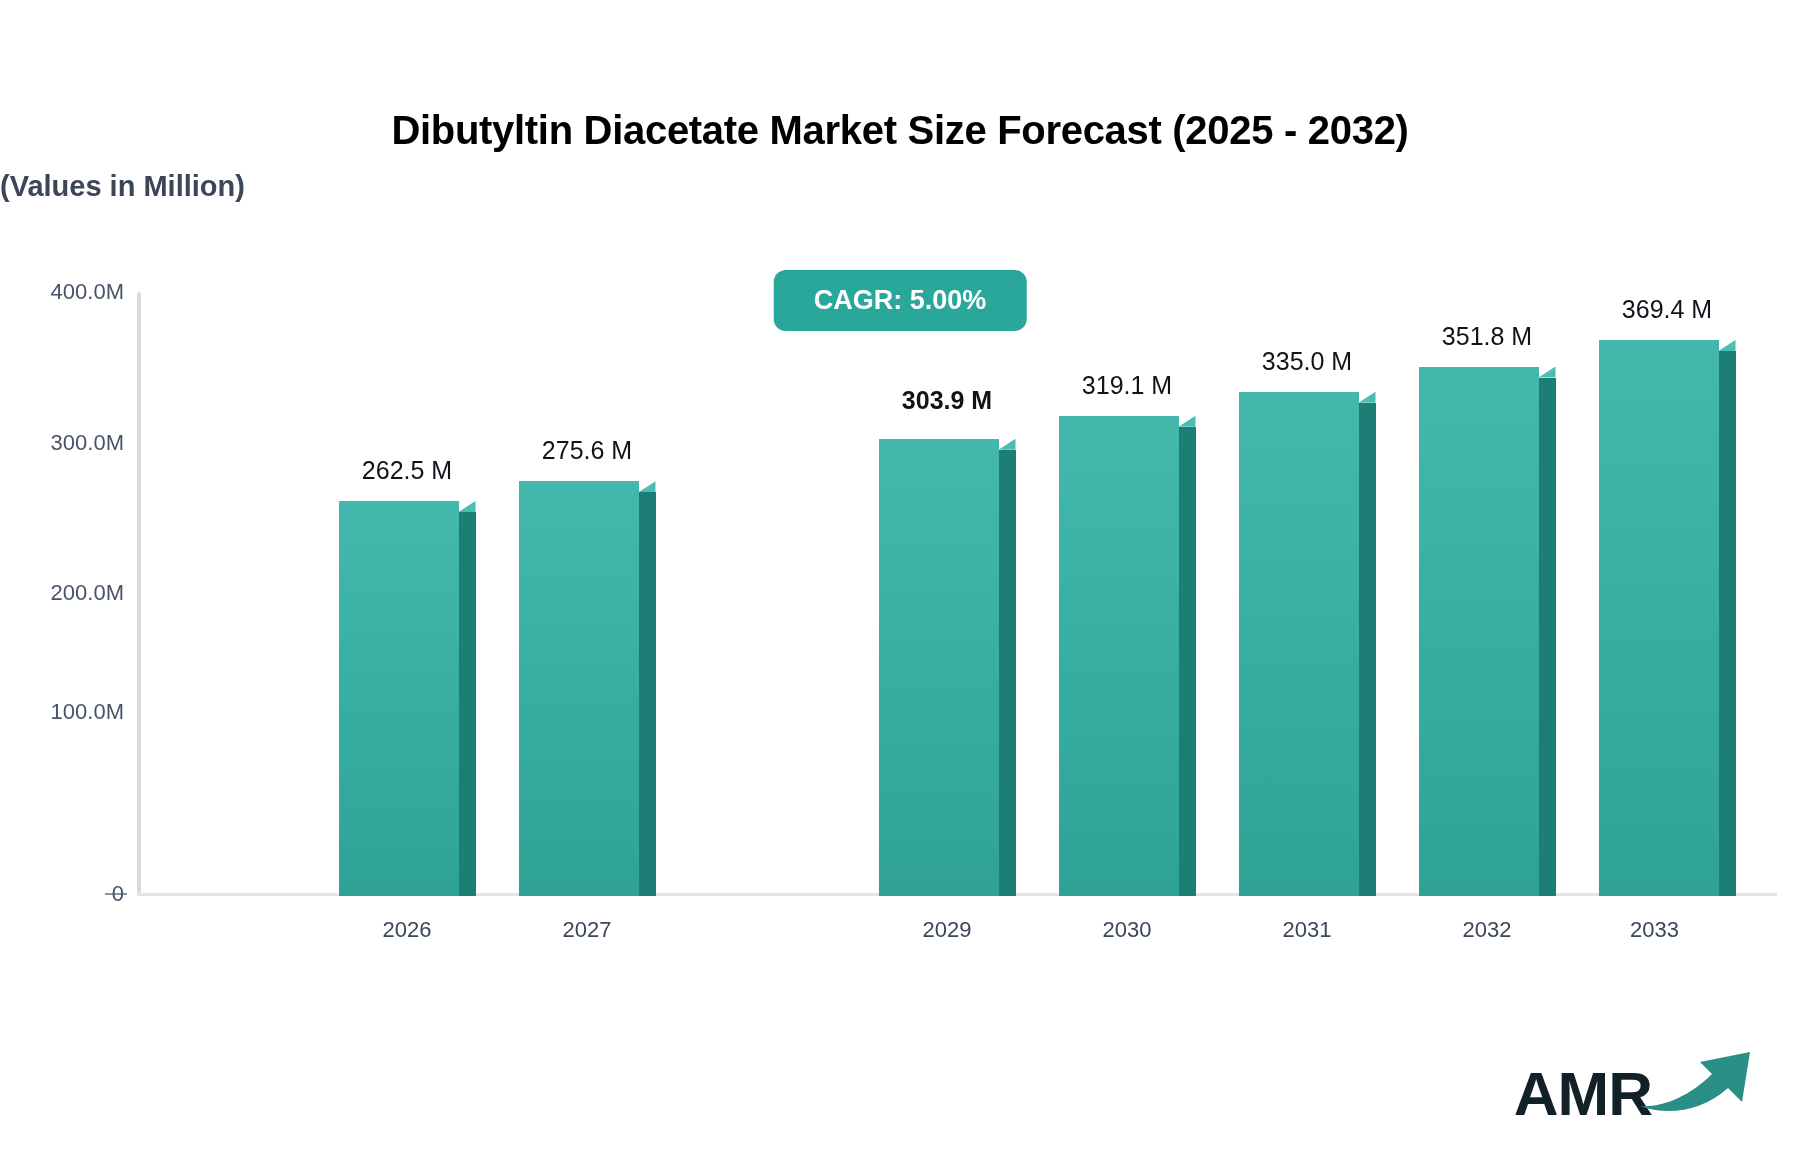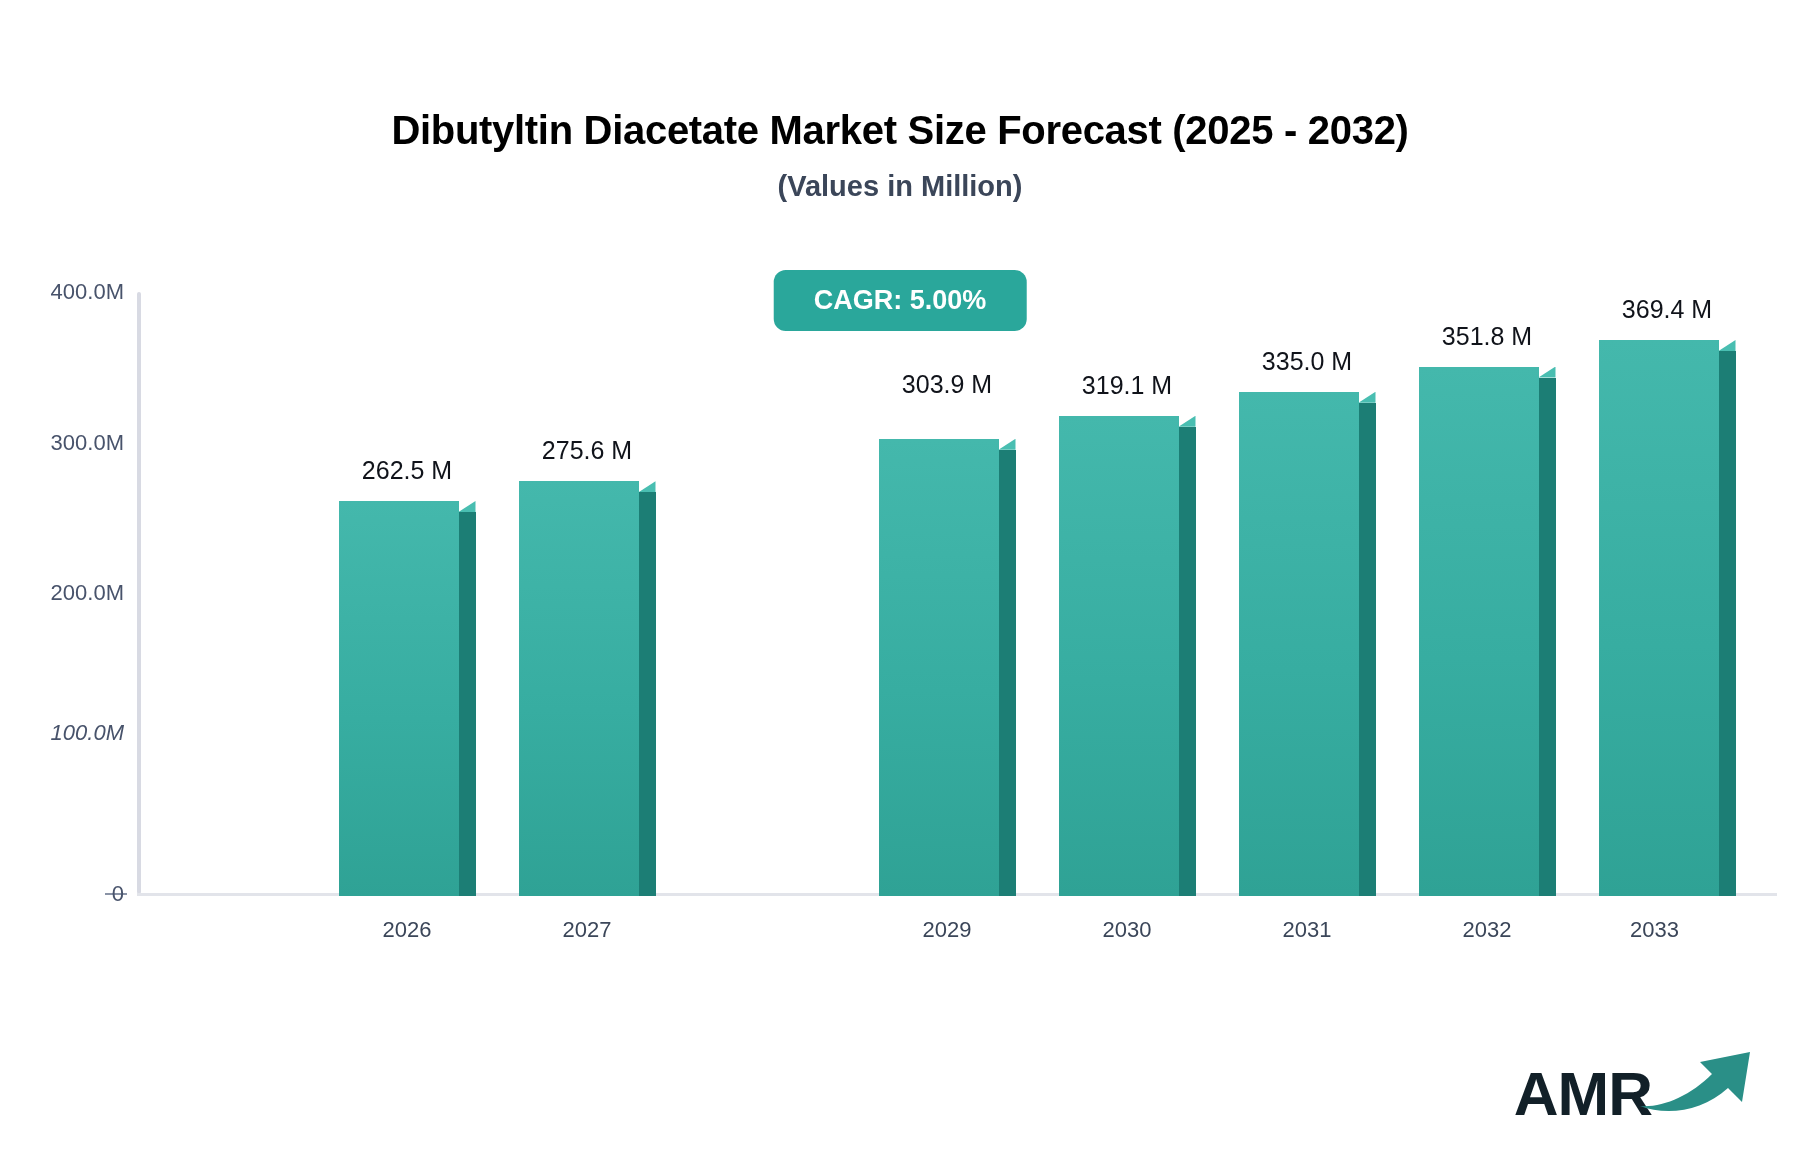--- a/index.html
+++ b/index.html
@@ -25,21 +25,21 @@
     font-size: 40px;
     font-weight: 700;
     color: #000000;
     letter-spacing: -0.3px;
   }
   #chart-subtitle {
     position: absolute;
     top: 170px;
     left: 0;
     width: 1800px;
-    text-align: center;
+    text-align: left;
     font-size: 29px;
     font-weight: 700;
     color: #3b4659;
   }
 
   
   #cagr-badge {
     position: absolute;
     top: 270px;
     left: 50%;
@@ -182,21 +182,21 @@
 <div id="chart-subtitle">(Values in Million)</div>
 
 <div id="cagr-badge">CAGR: 5.00%</div>
 
 <div id="y-axis-line"></div>
 <div id="x-axis-line"></div>
 <div id="zero-tick"></div>
 
 <div id="y-axis-labels">
     <div class="y-tick-label" style="top: 894px;">0</div>
-    <div class="y-tick-label" style="top: 733px; font-style: italic;">100.0M</div>
+    <div class="y-tick-label" style="top: 712px;">100.0M</div>
     <div class="y-tick-label" style="top: 593px;">200.0M</div>
     <div class="y-tick-label" style="top: 442.5px;">300.0M</div>
     <div class="y-tick-label" style="top: 292px;">400.0M</div>
   </div>
 
 <div id="plot">
     <div class="bar-group" style="left: 201.5px; width: 120px; height: 395.062px;">
       <div class="bar-front" style="height: 395.062px;"></div>
       <div class="bar-side" style="left: 120px; height: 384.062px;"></div>
       <div class="bar-top" style="left: 120px; bottom: 384.062px;"></div>
@@ -207,21 +207,21 @@
       <div class="bar-front" style="height: 414.778px;"></div>
       <div class="bar-side" style="left: 120px; height: 403.778px;"></div>
       <div class="bar-top" style="left: 120px; bottom: 403.778px;"></div>
       <div class="bar-value" style="bottom: 430.778px; left: 68.5px;">275.6 M</div>
       <div class="x-tick-label" style="left: 68.5px;">2027</div>
     </div>
     <div class="bar-group" style="left: 741.5px; width: 120px; height: 457.369px;">
       <div class="bar-front" style="height: 457.369px;"></div>
       <div class="bar-side" style="left: 120px; height: 446.369px;"></div>
       <div class="bar-top" style="left: 120px; bottom: 446.369px;"></div>
-      <div class="bar-value" style="bottom: 497px; left: 68.5px;">303.9 M</div>
+      <div class="bar-value" style="bottom: 481px; left: 68.5px; font-weight: bold;">303.9 M</div>
       <div class="x-tick-label" style="left: 68.5px;">2029</div>
     </div>
     <div class="bar-group" style="left: 921.5px; width: 120px; height: 480.245px;">
       <div class="bar-front" style="height: 480.245px;"></div>
       <div class="bar-side" style="left: 120px; height: 469.245px;"></div>
       <div class="bar-top" style="left: 120px; bottom: 469.245px;"></div>
       <div class="bar-value" style="bottom: 496.245px; left: 68.5px;">319.1 M</div>
       <div class="x-tick-label" style="left: 68.5px;">2030</div>
     </div>
     <div class="bar-group" style="left: 1101.5px; width: 120px; height: 504.175px;">

